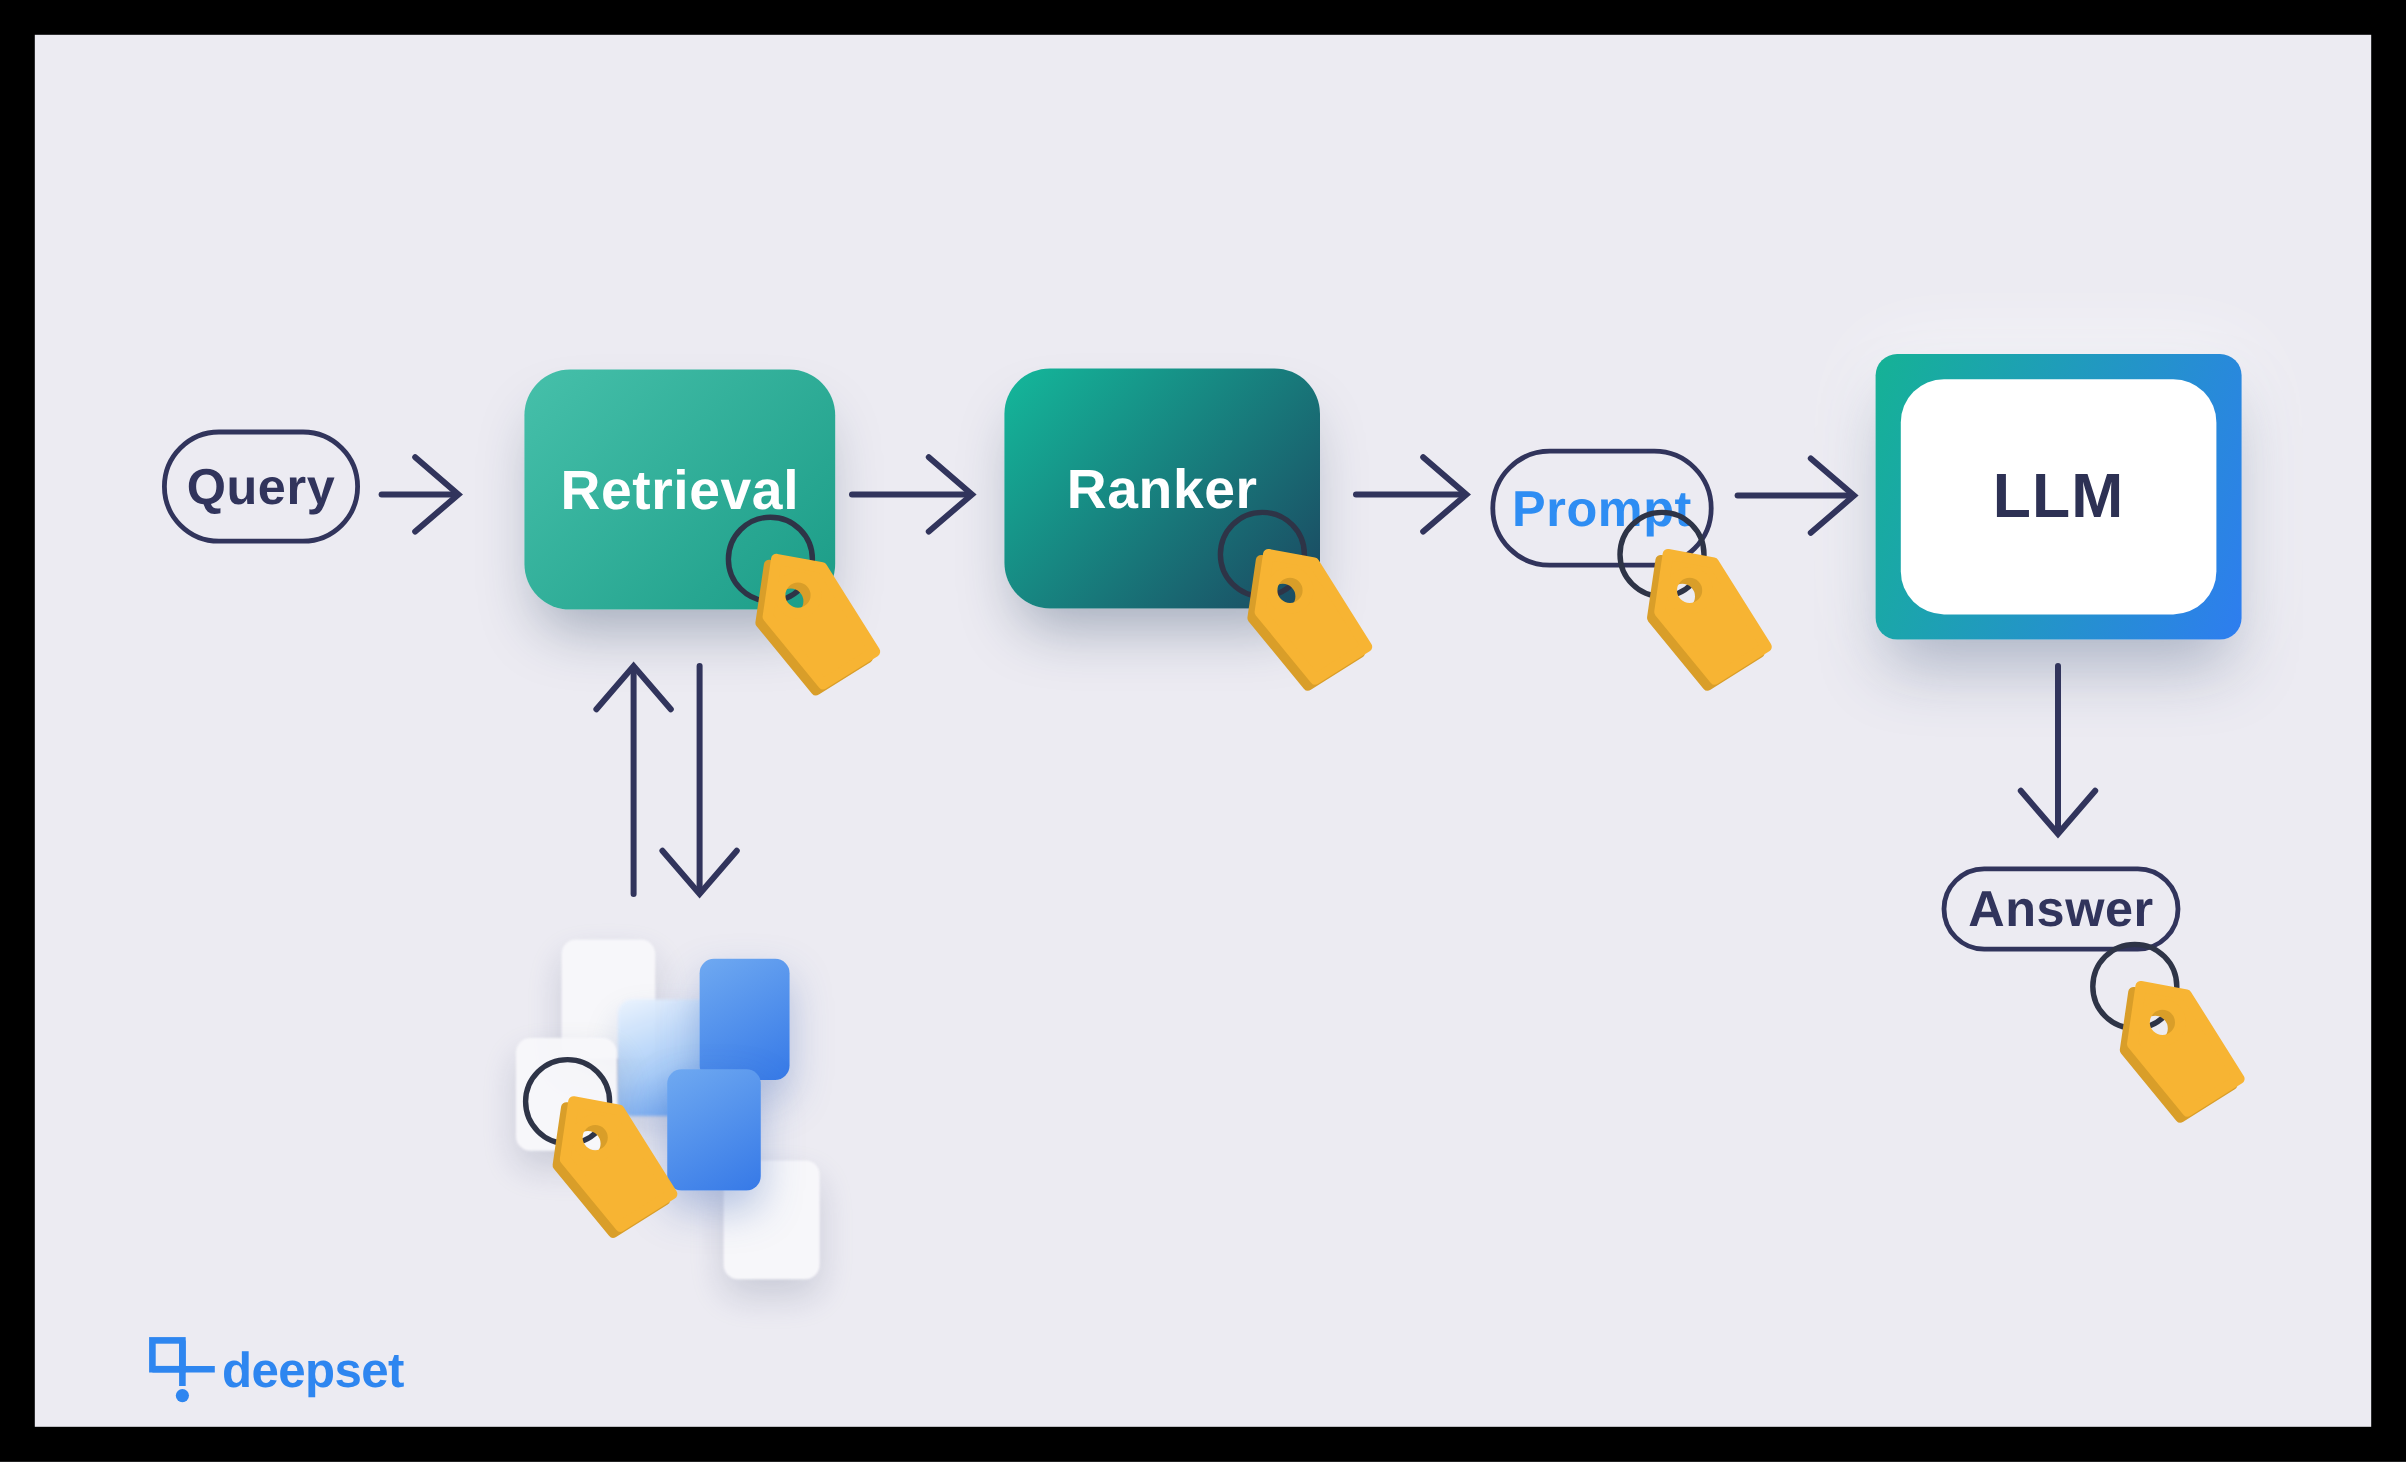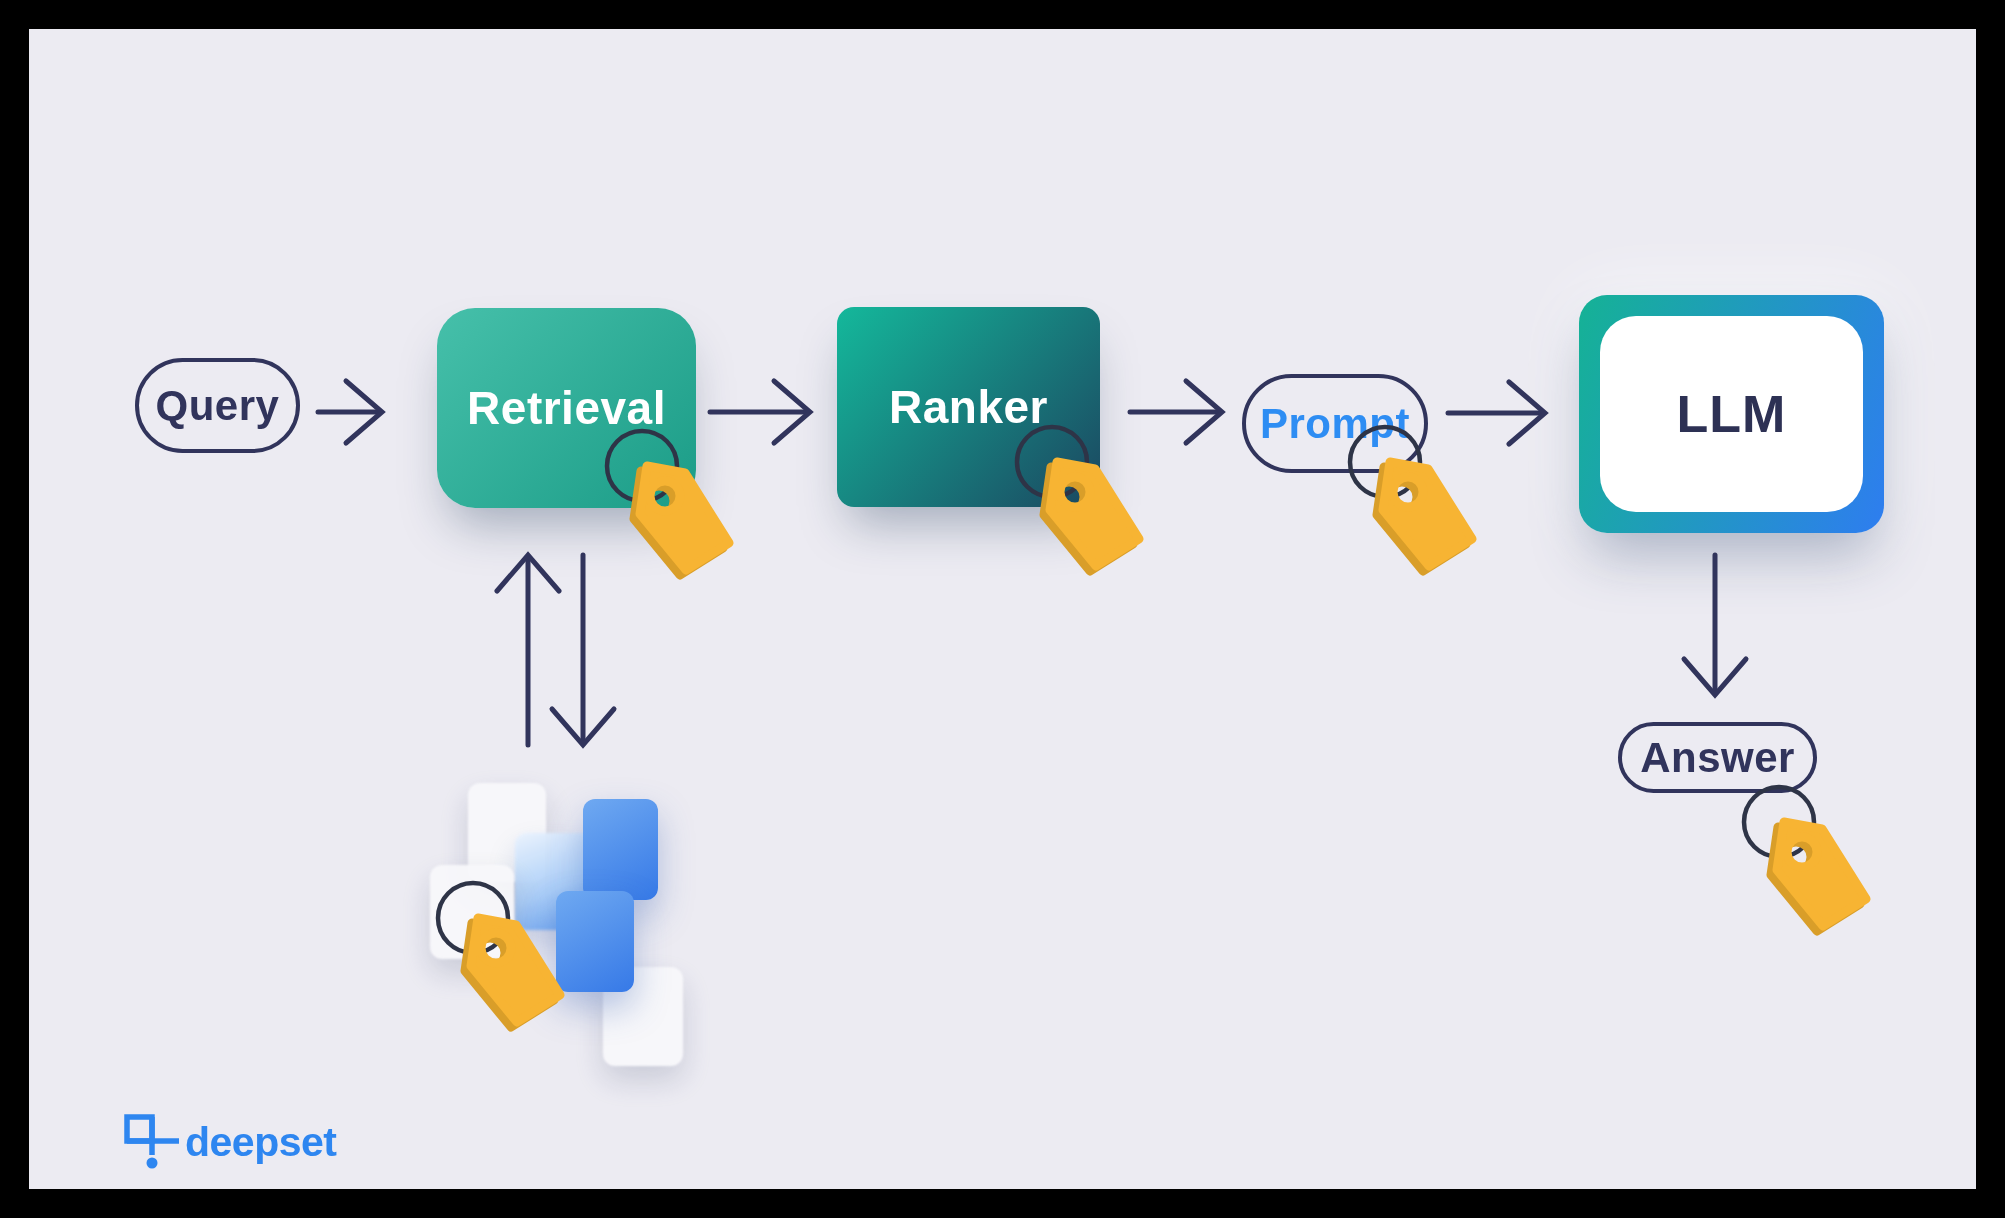--- a/index.html
+++ b/index.html
@@ -19,26 +19,25 @@
     border-radius:60px;background:transparent;
     color:var(--outline_navy,#31345C);
     font-weight:700;font-size:42px;letter-spacing:0.5px;
   }
   .pill.prompt{color:var(--prompt_text,#2E8DF3);}
   .box{
     border-radius:38px;color:#fff;font-weight:600;font-size:46px;letter-spacing:0.5px;
     box-shadow:0 28px 48px -12px rgba(30,55,85,.35);
   }
   .box.retrieval{background:linear-gradient(135deg,var(--retrieval_from,#46C0AA),var(--retrieval_to,#1B9C87));}
-  .box.ranker{background:linear-gradient(133deg,var(--ranker_from,#14B89B),var(--ranker_to,#1B4660));border-radius:17px;}
+  .box.ranker{background:linear-gradient(133deg,var(--ranker_from,#14B89B),var(--ranker_to,#1B4660));}
   .llm-outer{
-    border-radius:28px;
+    border-radius:18px;
     background:linear-gradient(110deg,var(--llm_border_from,#15B295),var(--llm_border_to,#2E7DF0));
     box-shadow:0 30px 55px -10px rgba(60,80,120,.40), 0 0 70px rgba(255,255,255,.75);
-    margin-left:16px;
   }
   .llm-inner{
     position:absolute;left:21px;top:21px;right:21px;bottom:21px;
     background:#fff;border-radius:36px;
     display:flex;align-items:center;justify-content:center;
     color:var(--llm_text,#2D3154);font-weight:700;font-size:52px;letter-spacing:1px;
   }
   
   .doc{position:absolute;border-radius:12px;}
   .doc.white{

